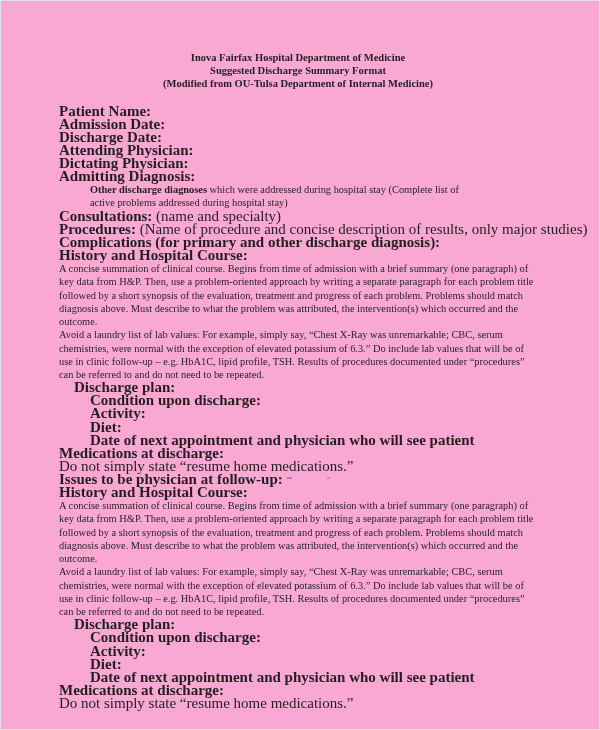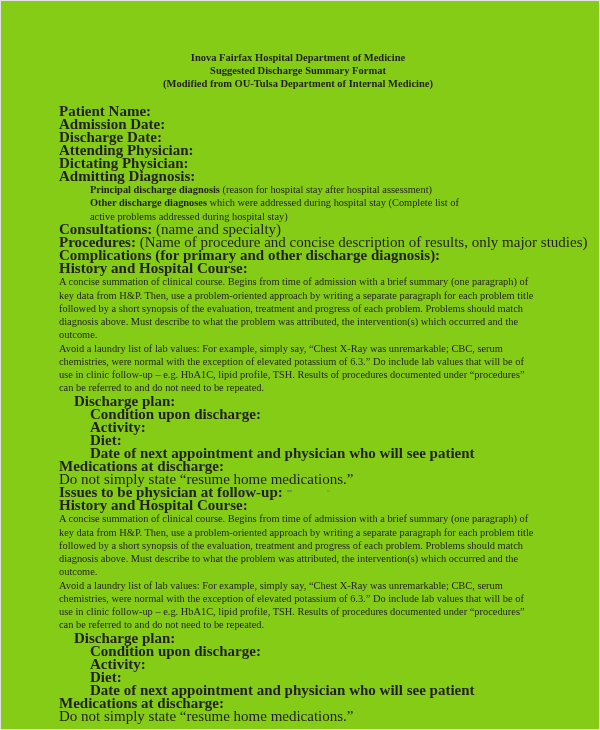--- a/index.html
+++ b/index.html
@@ -9,21 +9,21 @@
   }
   body {
     font-family: "Liberation Serif", "DejaVu Serif", serif;
     color: #231f20;
   }
   .page {
     position: relative;
     width: 600px;
     height: 730px;
     box-sizing: border-box;
-    background: #84cc16;
+    background: #f9a8d4;
     border: 1px solid #e3e3e3;
     overflow: hidden;
   }
   .doc {
     position: absolute;
     left: 58px;
     top: 50px;
     width: 478px;
   }
   
@@ -78,21 +78,20 @@
     <div>
       <p class="line b">Patient Name:</p>
       <p class="line b">Admission Date:</p>
       <p class="line b">Discharge Date:</p>
       <p class="line b">Attending Physician:</p>
       <p class="line b">Dictating Physician:</p>
       <p class="line b">Admitting Diagnosis:</p>
     </div>
 
     <div class="indent1">
-      <p class="para"><span class="b">Principal discharge diagnosis</span><span> (reason for hospital stay after hospital assessment)</span></p>
       <p class="para"><span class="b">Other discharge diagnoses</span><span> which were addressed during hospital stay (Complete list of</span></p>
       <p class="para">active problems addressed during hospital stay)</p>
     </div>
 
     <p class="line"><span class="b">Consultations:</span><span>  (name and specialty)</span></p>
     <p class="line"><span class="b">Procedures:</span><span>  (Name of procedure and concise description of results, only major studies)</span></p>
     <p class="line b">Complications (for primary and other discharge diagnosis):</p>
     <p class="line b">History and Hospital Course:</p>
 
     <p class="para">A concise summation of clinical course.  Begins from time of admission with a brief summary (one paragraph) of key data from H&amp;P.  Then, use a problem-oriented approach by writing a separate paragraph for each problem title followed by a short synopsis of the evaluation, treatment and progress of each problem.  Problems should match diagnosis above.  Must describe to what the problem was attributed, the intervention(s) which occurred and the outcome.</p>

